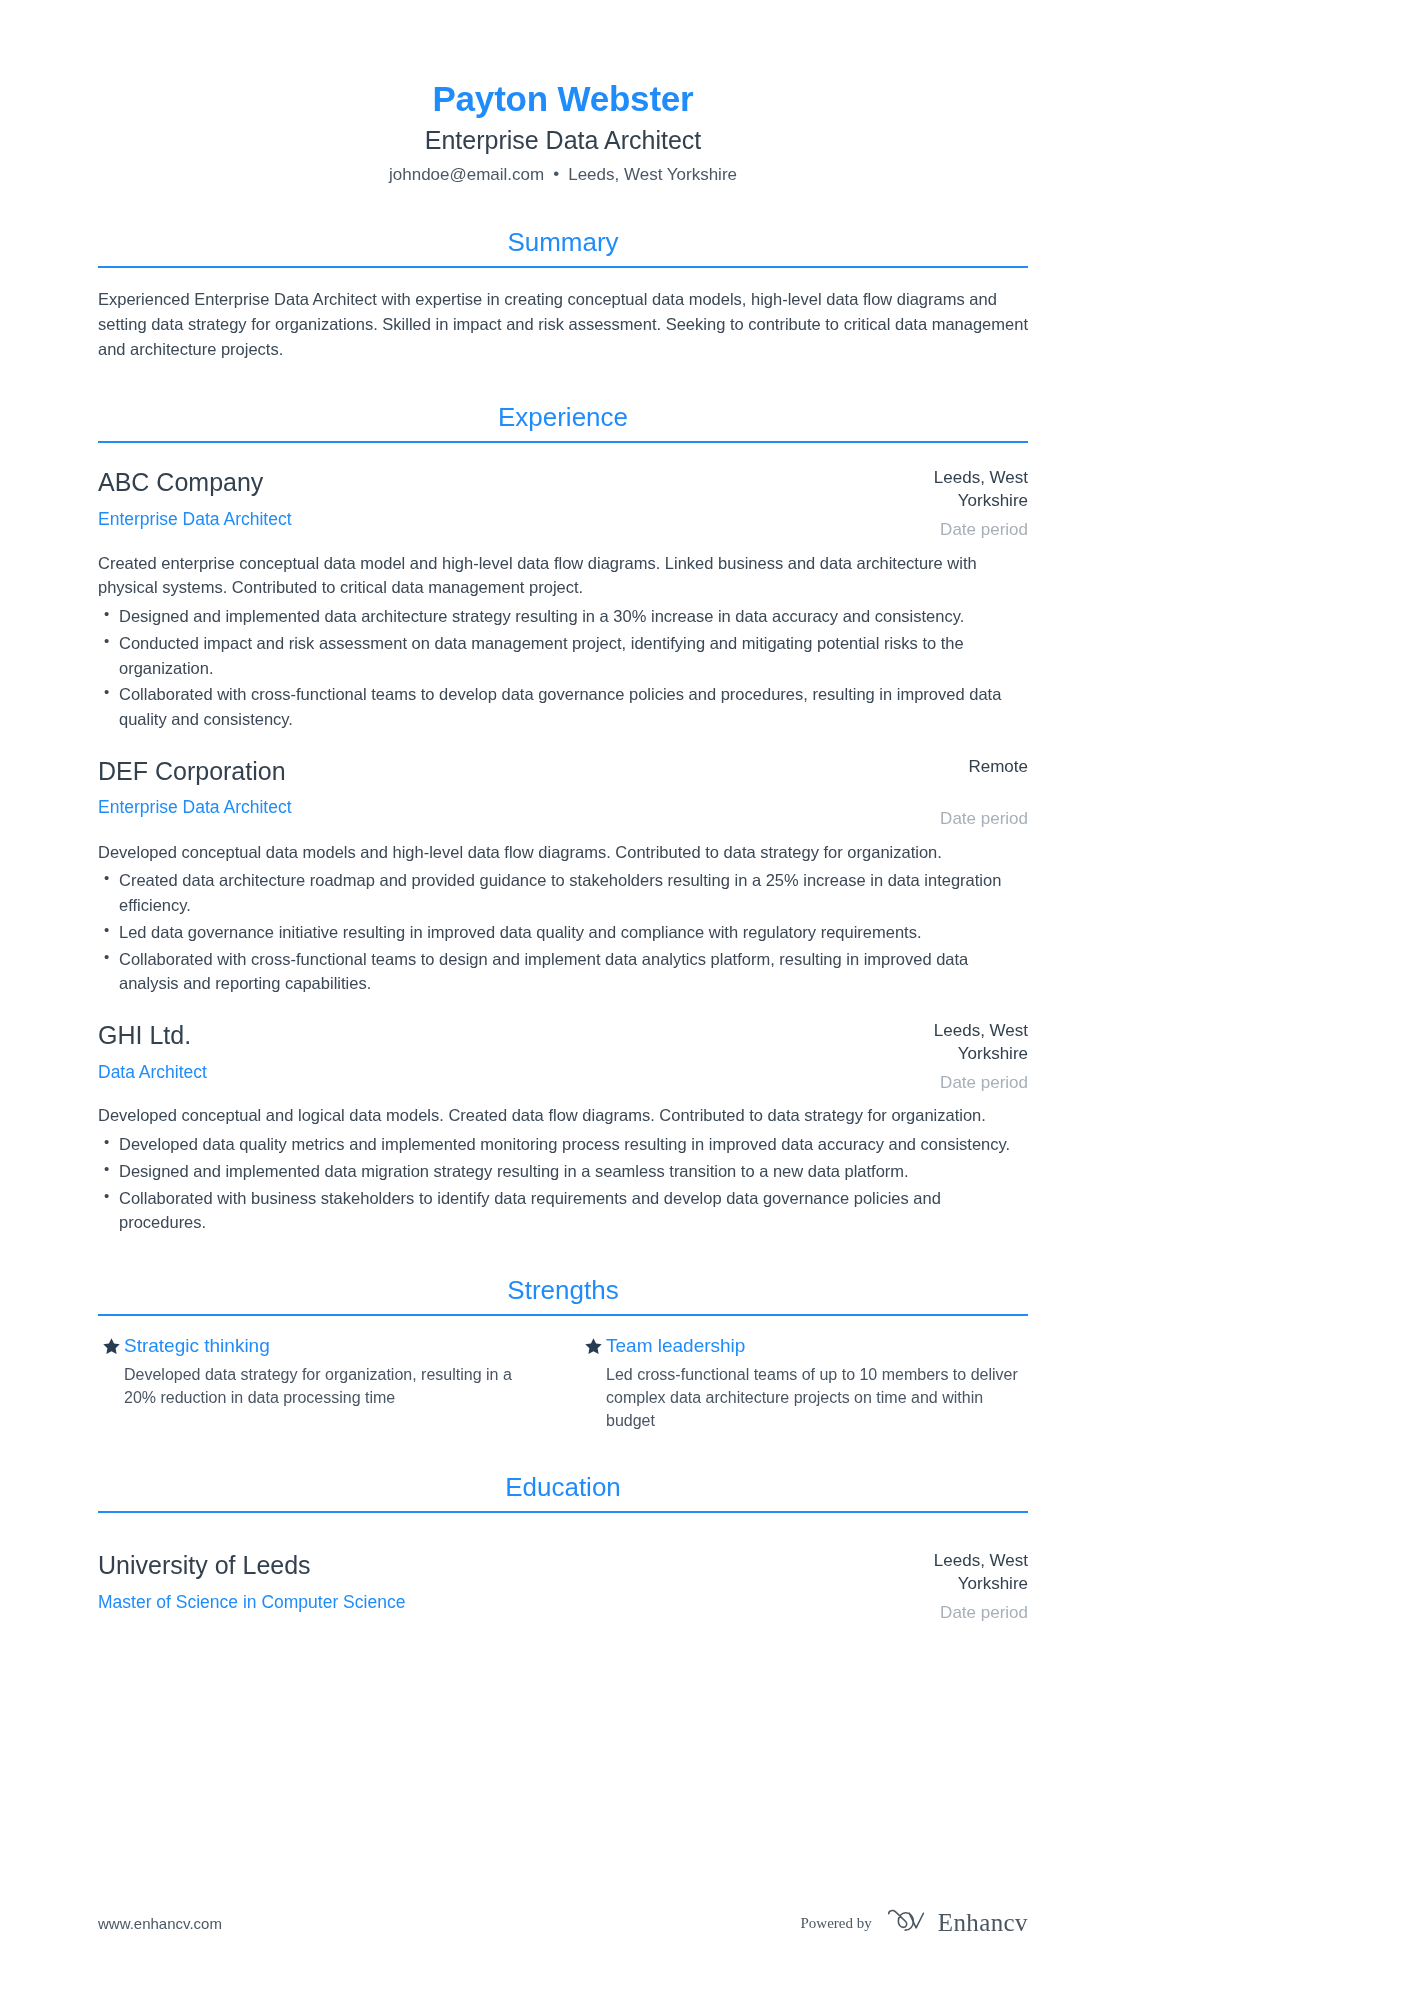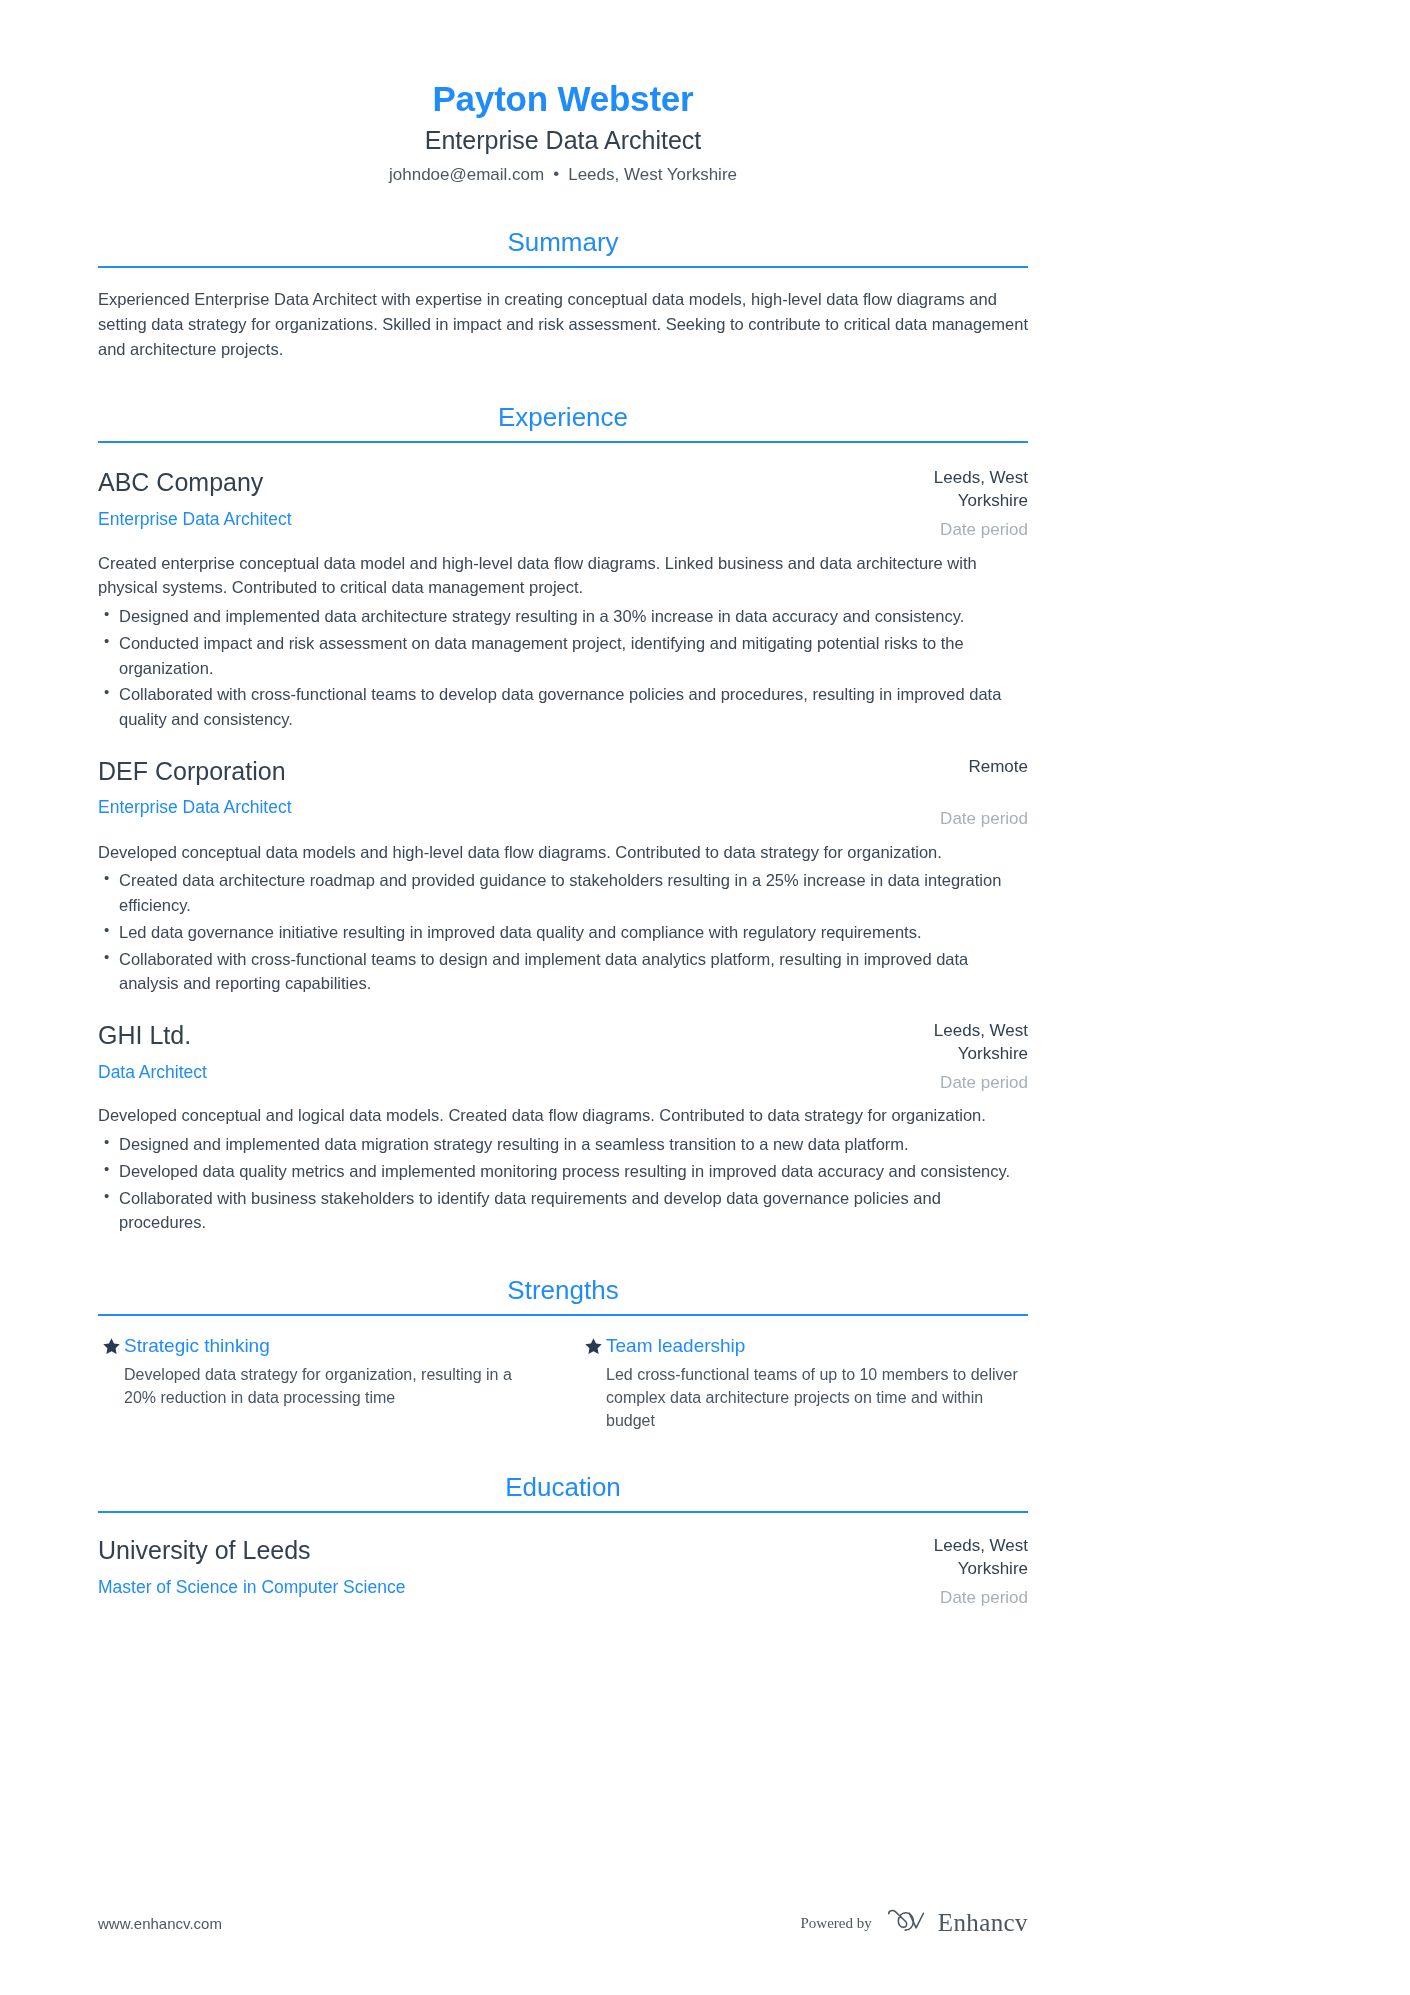--- a/index.html
+++ b/index.html
@@ -177,21 +177,21 @@
     line-height: 1.25;
   }
   .strength-desc {
     font-size: 16px;
     line-height: 1.42;
     color: #4a5563;
     margin-top: 6px;
   }
 
   
-  .edu-entry { margin-top: 22px; }
+  .edu-entry { margin-top: 37px; }
 
   
   .footer {
     position: absolute;
     left: 98px;
     right: 98px;
     bottom: 57px;
     display: flex;
     align-items: center;
     justify-content: space-between;
@@ -288,22 +288,22 @@
           <div class="company">GHI Ltd.</div>
           <div class="role">Data Architect</div>
         </div>
         <div class="entry-right">
           <div class="location">Leeds, West Yorkshire</div>
           <div class="date-period">Date period</div>
         </div>
       </div>
       <p class="entry-desc">Developed conceptual and logical data models. Created data flow diagrams. Contributed to data strategy for organization.</p>
       <ul class="bullets">
+        <li>Developed data quality metrics and implemented monitoring process resulting in improved data accuracy and consistency.</li>
         <li>Designed and implemented data migration strategy resulting in a seamless transition to a new data platform.</li>
-        <li>Developed data quality metrics and implemented monitoring process resulting in improved data accuracy and consistency.</li>
         <li>Collaborated with business stakeholders to identify data requirements and develop data governance policies and procedures.</li>
       </ul>
     </div>
   </div>
 
   <div class="section">
     <div class="section-title">Strengths</div>
     <div class="section-rule"></div>
 
     <div class="strengths-grid">

